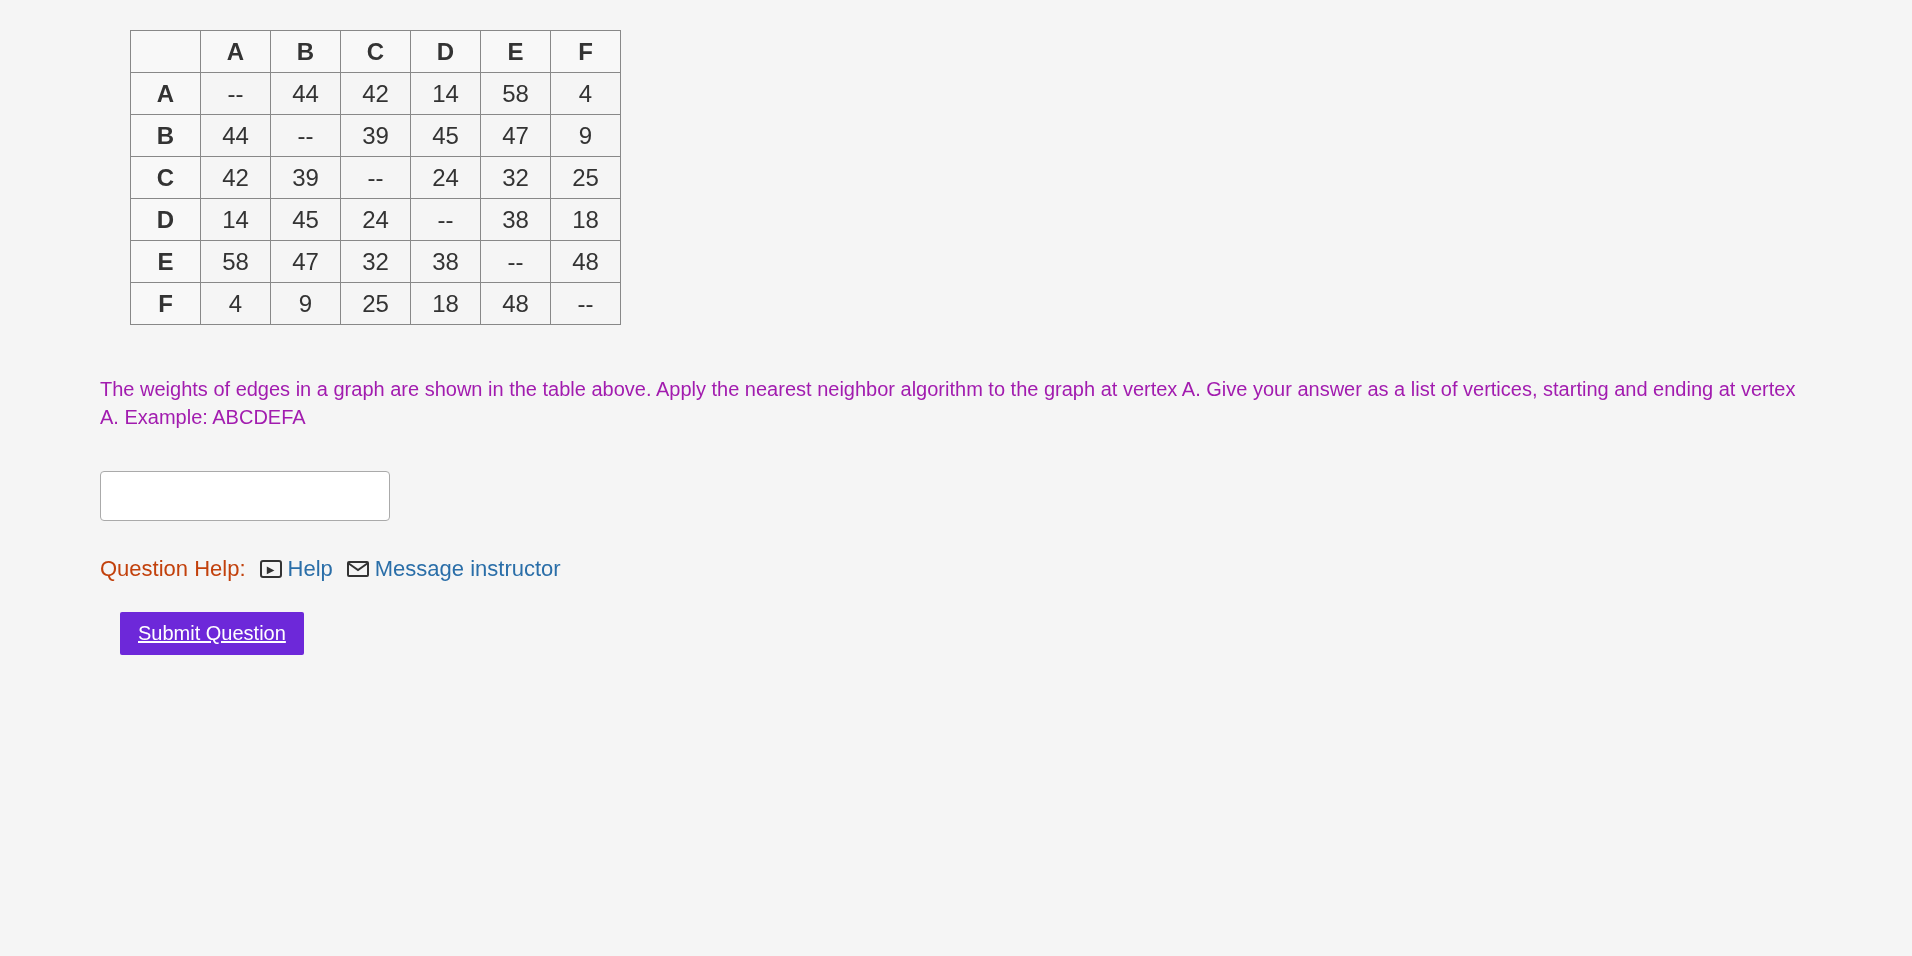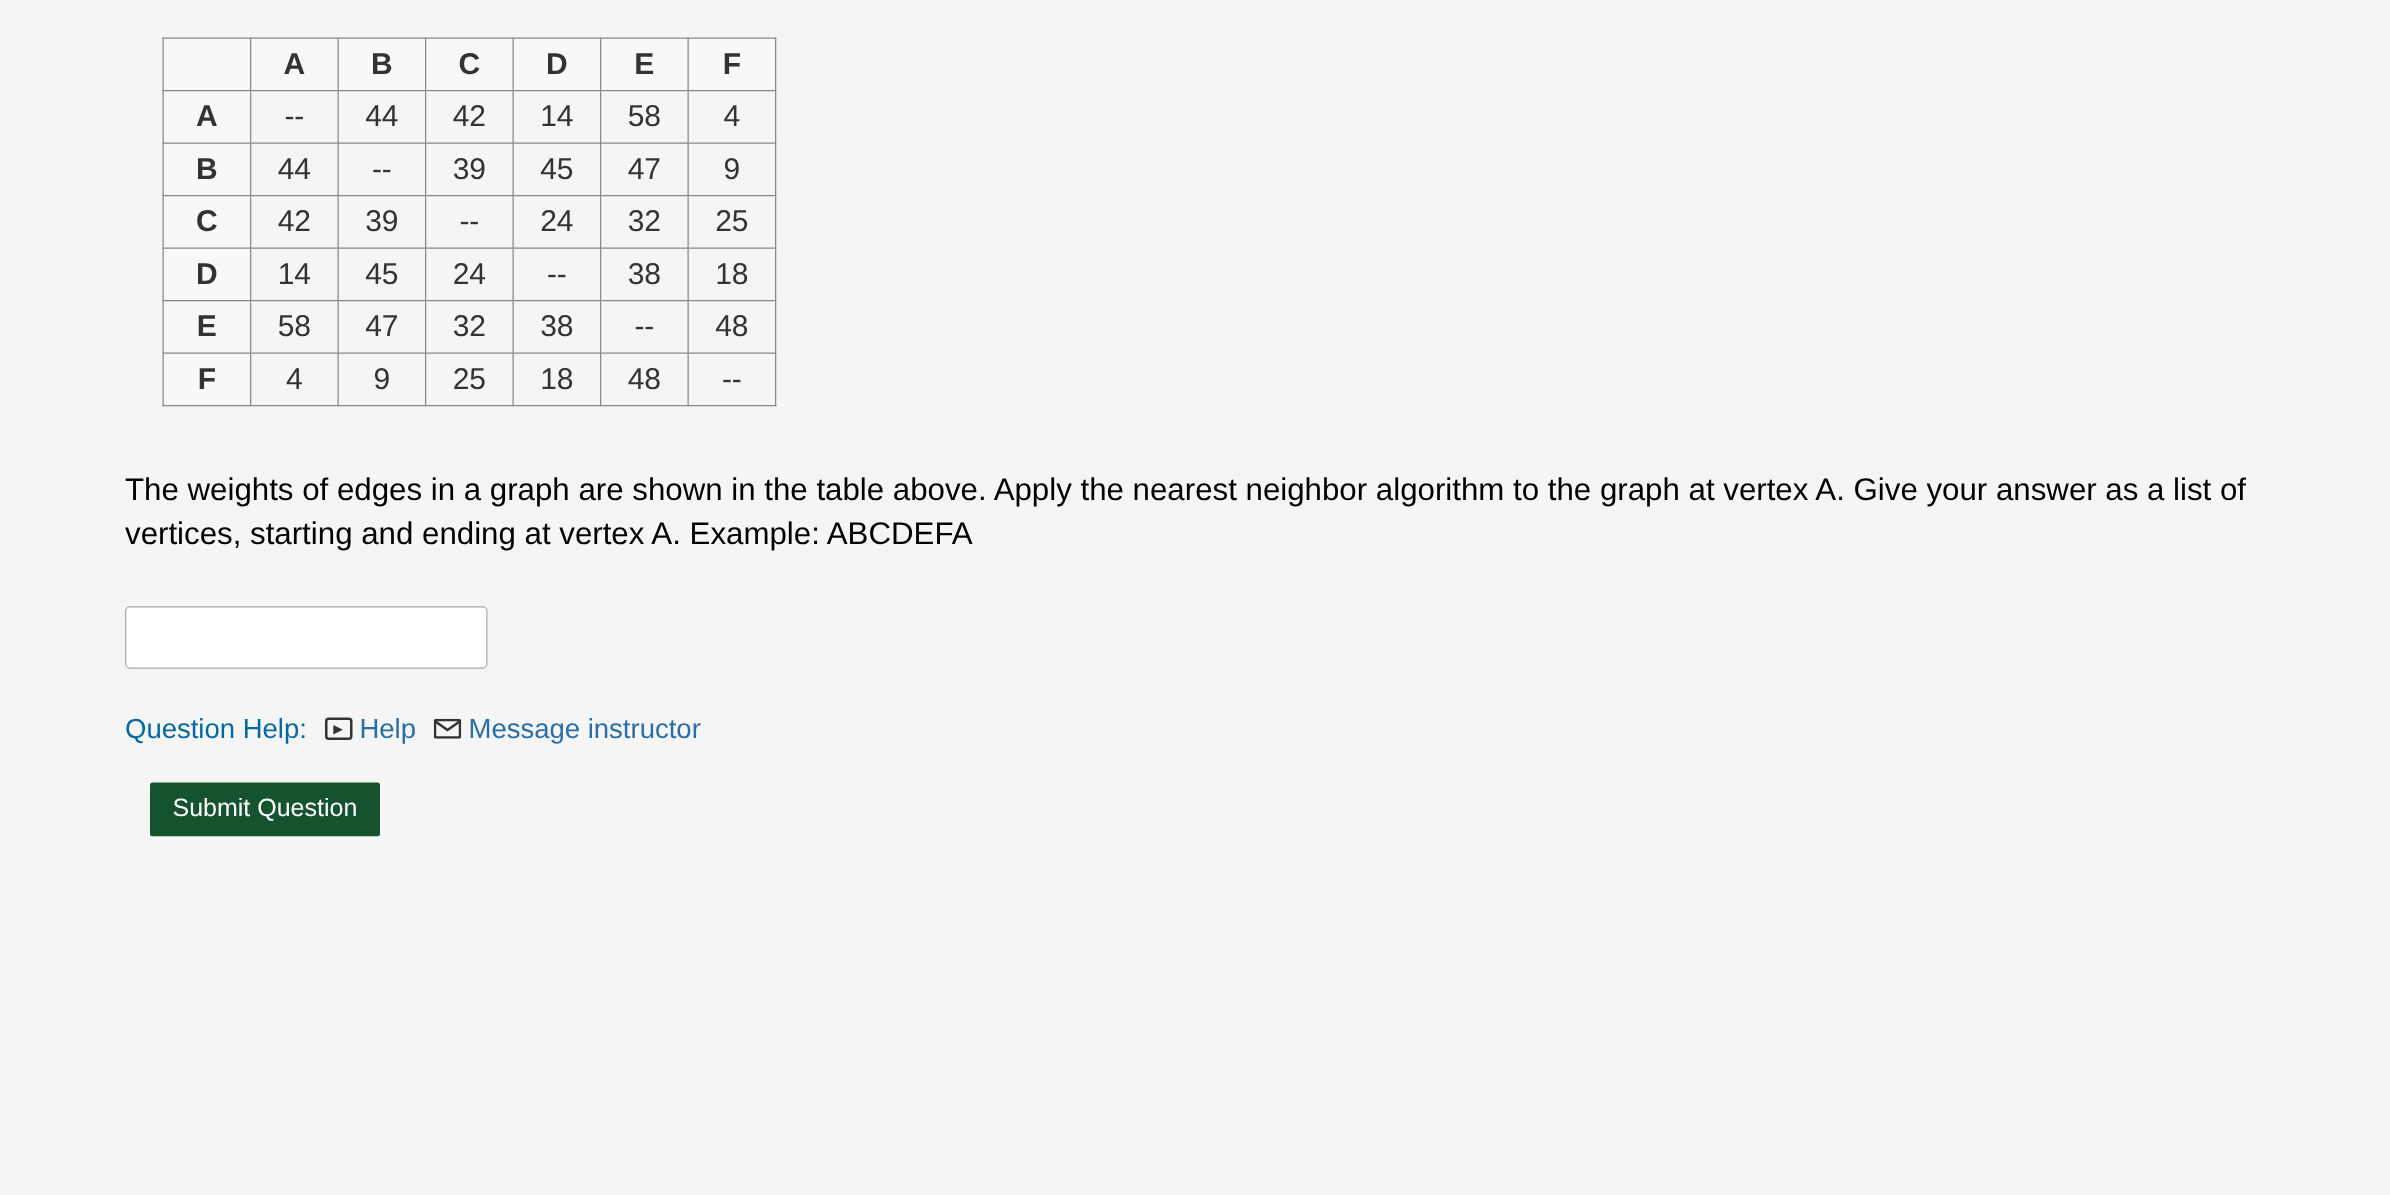--- a/index.html
+++ b/index.html
@@ -35,44 +35,44 @@
       background: #f8f8f8;
     }
     table.weight-table td.row-header {
       font-weight: bold;
       background: #f8f8f8;
     }
     table.weight-table .corner {
       background: #f8f8f8;
     }
     .question-text {
-      font-size: 25px;
+      font-size: 20px;
       line-height: 1.4;
       margin-bottom: 40px;
-      color: #000000;
+      color: #a21caf;
     }
     .answer-input {
       width: 290px;
       height: 50px;
       border: 1px solid #aaa;
       border-radius: 4px;
       font-size: 20px;
       padding: 8px 12px;
       margin-bottom: 35px;
       background: #fff;
     }
     .help-row {
       font-size: 22px;
       margin-bottom: 30px;
       display: flex;
       align-items: center;
       gap: 14px;
     }
     .help-label {
-      color: #0369a1;
+      color: #c2410c;
     }
     .help-link {
       color: #2a6ea8;
       text-decoration: none;
       display: inline-flex;
       align-items: center;
       gap: 6px;
       cursor: pointer;
     }
     .icon-box {
@@ -85,28 +85,29 @@
       justify-content: center;
       font-size: 10px;
       color: #333;
     }
     .icon-envelope {
       display: inline-flex;
       width: 22px;
       height: 16px;
     }
     .submit-btn {
-      background: #14532d;
+      background: #6d28d9;
       color: #fff;
       border: none;
       padding: 10px 18px;
       font-size: 20px;
       cursor: pointer;
       border-radius: 2px;
       margin-left: 20px;
+      text-decoration: underline;
     }
   </style>
 </head>
 <body>
 
 <div class="content-wrapper">
 
   <table class="weight-table">
     <thead>
       <tr>

